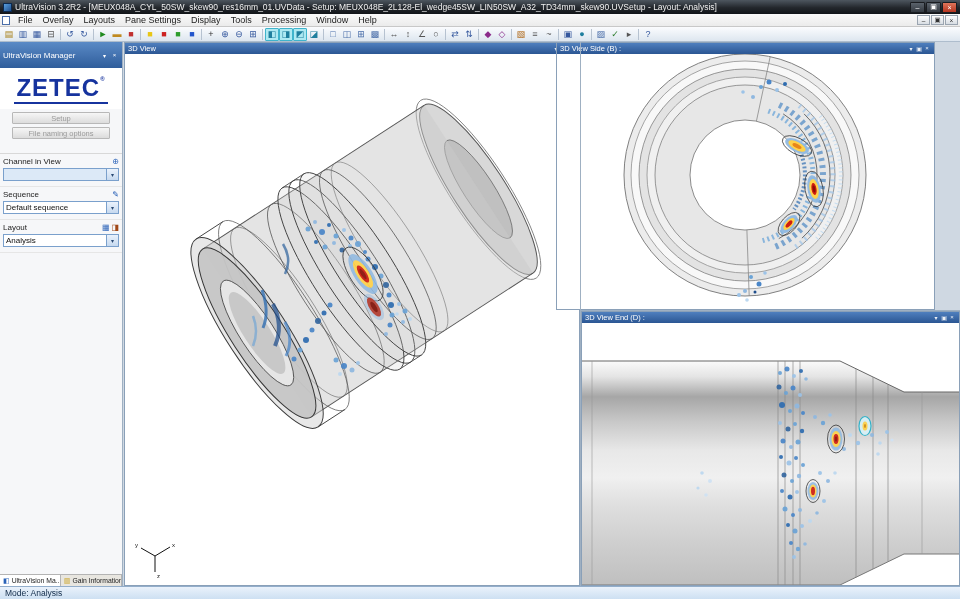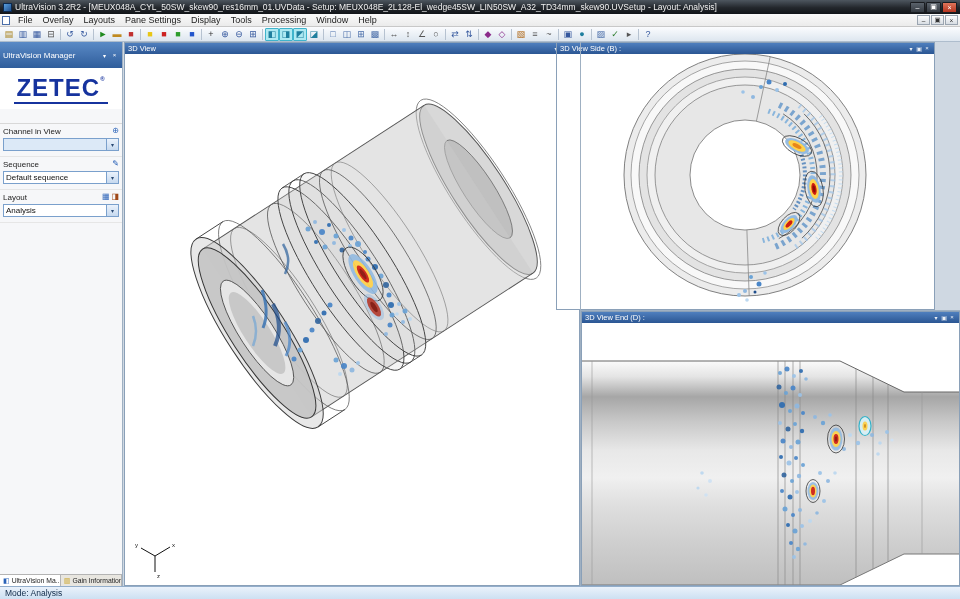--- a/index.html
+++ b/index.html
@@ -35,21 +35,21 @@
   .mgr-header { height:12px; background:linear-gradient(#5a8ac6,#2f5d9b); color:#fff; font-size:8px; display:flex; align-items:center; padding:13px 3px; }
   .mgr-header .spacer { flex:1; }
   .hdr-ico { width:9px; height:9px; font-size:6px; color:#fff; display:flex; align-items:center; justify-content:center; margin-left:1px; }
   .logo-wrap { background:#fff; padding:8px 4px 5px; text-align:center; }
   .zetec { font-weight:bold; font-size:24px; color:#16339e; letter-spacing:1px; line-height:1; }
   .zetec .reg { font-size:6px; vertical-align:top; }
   .zetec-line { height:2px; background:#16339e; margin:2px 10px 0; }
   .mgr-btn { margin:3px 12px 0; height:12px; background:linear-gradient(#f6f6f6,#dcdcdc); border:1px solid #b8b8b8; border-radius:1px; color:#9b9b9b; font-size:7.5px; display:flex; align-items:center; justify-content:center; white-space:nowrap; overflow:hidden; }
   .fields { margin-top:14px; border-top:1px solid #d8d8d8; }
   .field { border-bottom:1px solid #e6e6e6; padding:3px 3px 5px; }
-  .label-row { display:flex; font-size:8px; color:#222; }
+  .label-row { display:flex; align-items:center; font-size:8px; color:#222; }
   .f-icons { margin-left:auto; display:flex; gap:2px; }
   .f-ico { font-size:8px; line-height:1; }
   .select { margin-top:2px; height:13px; border:1px solid #7aa0cc; background:#fff; display:flex; align-items:stretch; }
   .select.empty { background:#dce9f7; }
   .sel-val { flex:1; font-size:8px; padding:1px 2px; color:#111; overflow:hidden; white-space:nowrap; }
   .sel-arrow { width:12px; background:linear-gradient(#eaf2fc,#c6d9ef); border-left:1px solid #7aa0cc; display:flex; align-items:center; justify-content:center; font-size:6px; color:#2a4a74; }
   .mgr-tabs { margin-top:auto; display:flex; height:12px; border-top:1px solid #b4b4b4; background:#e8e6e0; font-size:6.8px; color:#222; }
   .mgr-tab { display:flex; align-items:center; gap:2px; padding:0 3px; border-right:1px solid #b4b4b4; white-space:nowrap; overflow:hidden; }
   .mgr-tab.active { background:#fff; }
   .tab-ico { font-size:7px; }
@@ -171,20 +171,24 @@
       <span class="spacer"></span>
       <span style="display:flex">
           <span class="hdr-ico">▾</span>
           <span class="hdr-ico">×</span>
         </span>
     </div>
     <div class="logo-wrap">
       <div class="zetec"><span>ZETEC</span><span class="reg">®</span></div>
       <div class="zetec-line"></div>
     </div>
+    <div>
+        <div class="mgr-btn">Setup</div>
+        <div class="mgr-btn">File naming options</div>
+      </div>
     <div class="fields">
         <div class="field">
           <div class="label-row">
             <span>Channel in View</span>
             <span class="f-icons">
               <span class="f-ico" style="color: rgb(42, 98, 184);">⊕</span>
             </span>
           </div>
           <div class="select empty">
             <span class="sel-val"></span>

